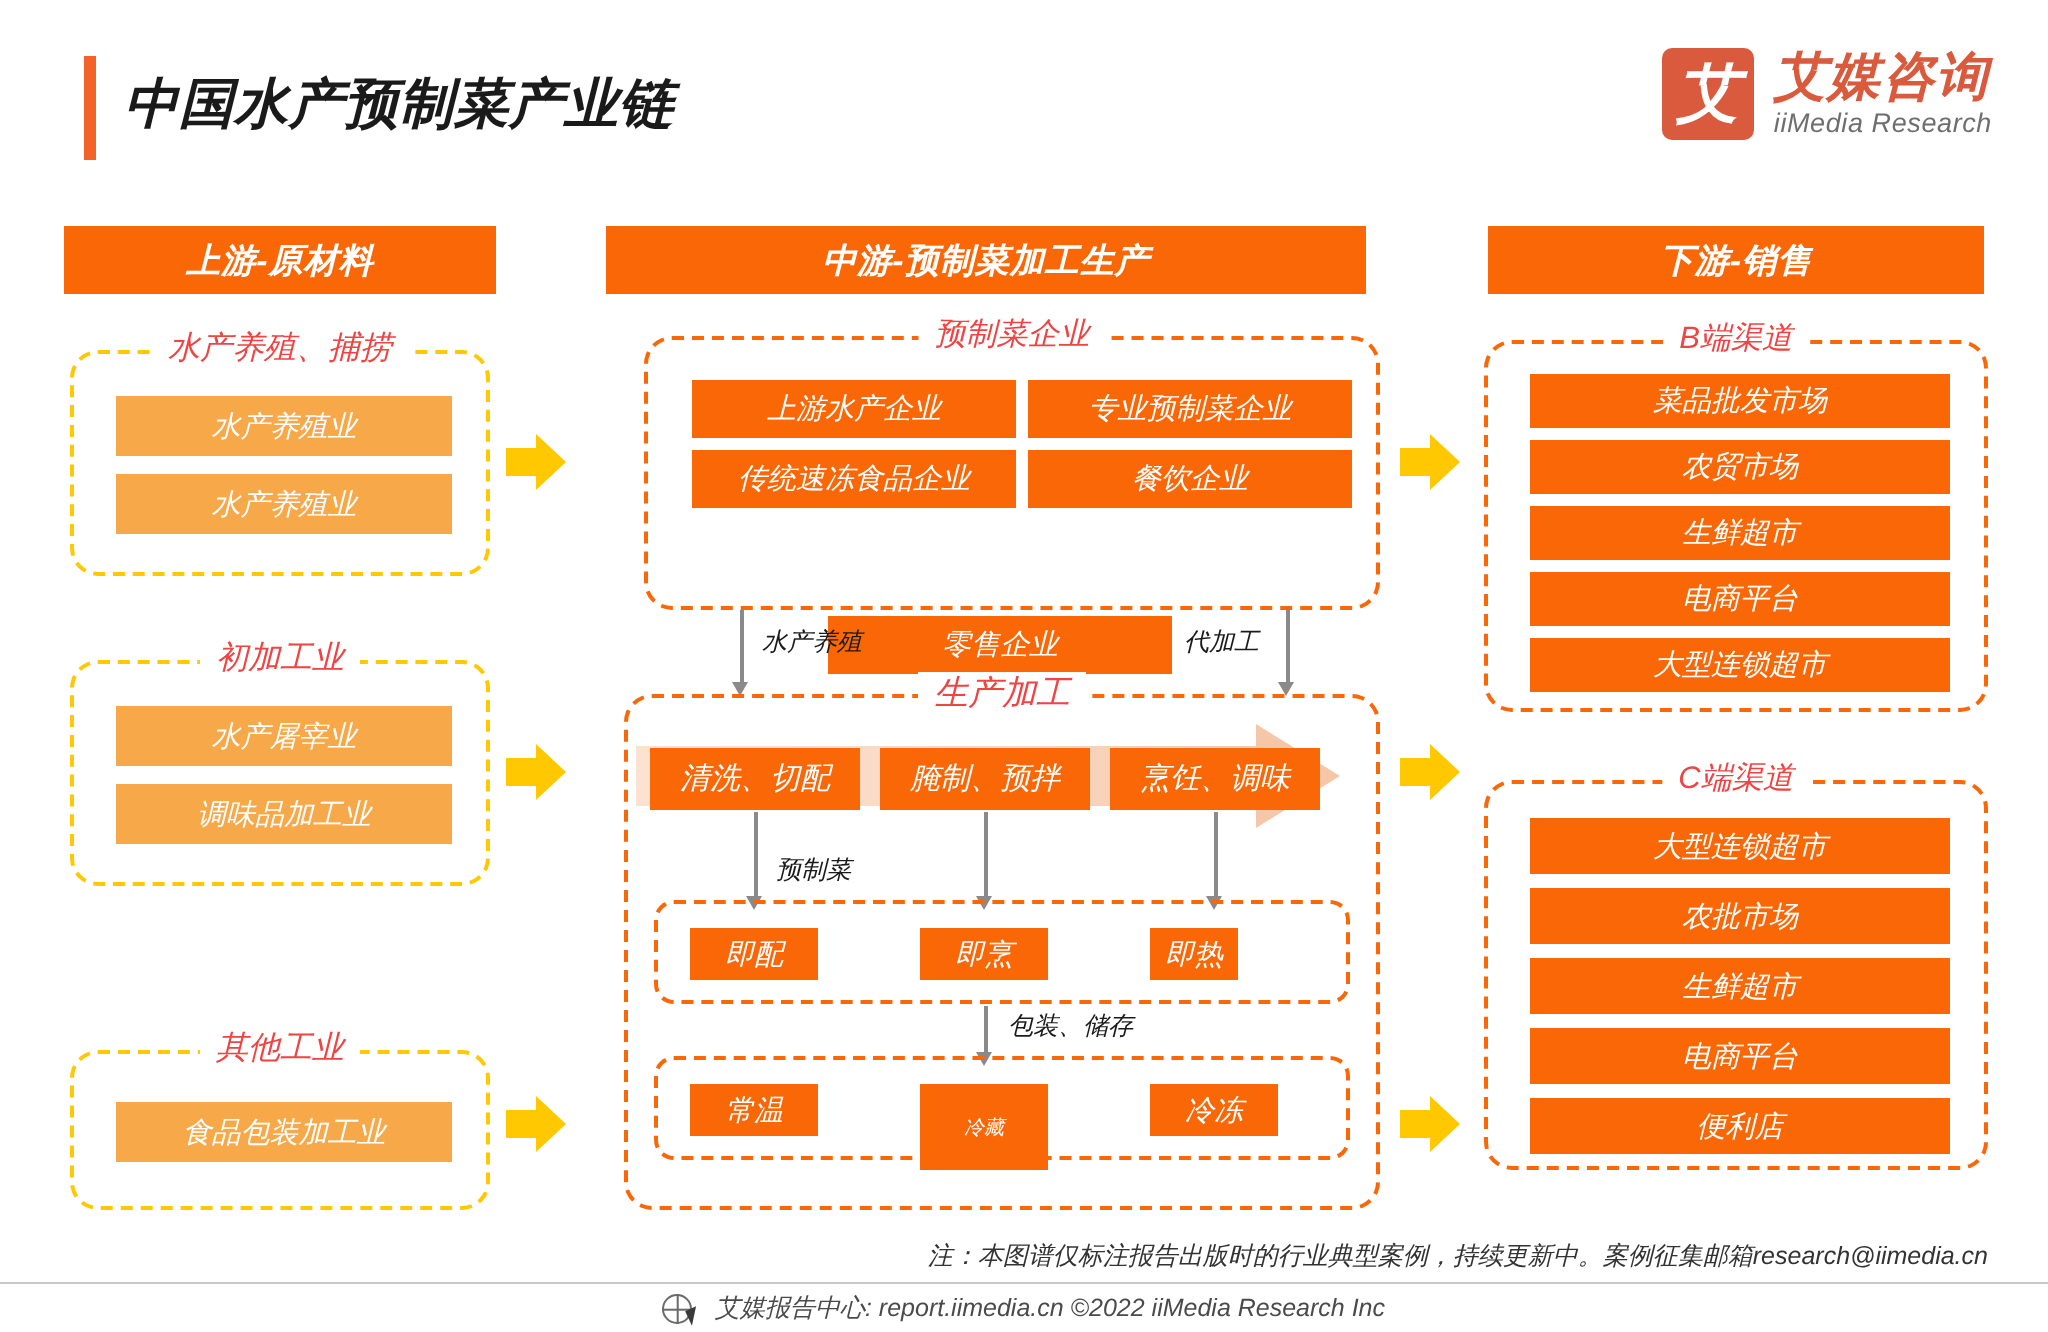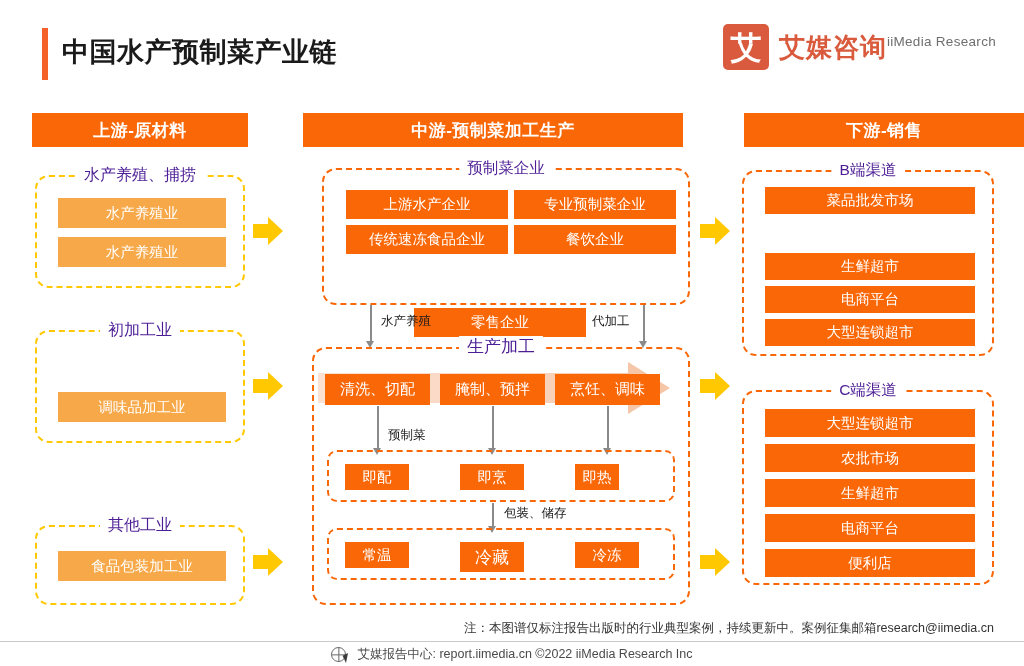--- a/index.html
+++ b/index.html
@@ -1,46 +1,46 @@
 <!DOCTYPE html>
 <html><head>
 <meta charset="utf-8">
 <style>
   html,body{margin:0;padding:0;}
   body{
     width:1024px;height:666px;background:#ffffff;
     font-family:"Liberation Sans","DejaVu Sans",sans-serif;
     position:relative;overflow:hidden;color:#231f20;
   }
-  .root{position:absolute;inset:0;}
+  .root{position:absolute;inset:0;font-style:italic;}
 
   
   .title-bar{position:absolute;left:42px;top:28px;width:6px;height:52px;background:#F4622A;}
   .page-title{position:absolute;left:62px;top:34px;font-size:27px;font-weight:bold;color:#1a1a1a;letter-spacing:.5px;}
 
   .logo{position:absolute;right:28px;top:24px;display:flex;align-items:center;gap:10px;}
   .logo-mark{width:46px;height:46px;background:#D95A3C;border-radius:5px;display:flex;align-items:center;justify-content:center;
              color:#fff;font-size:31px;font-weight:bold;line-height:1;font-family:"DejaVu Sans",sans-serif;}
-  .logo-txt{display:flex;flex-direction:row;justify-content:center;}
+  .logo-txt{display:flex;flex-direction:column;justify-content:center;}
   .logo-cn{font-size:26px;font-weight:bold;color:#D95A3C;line-height:1.1;letter-spacing:1px;}
   .logo-en{font-size:13.5px;color:#6e6e6e;line-height:1.2;letter-spacing:.3px;margin-top:1px;}
 
   
   .colhead{position:absolute;background:#F96707;color:#fff;font-size:17px;font-weight:bold;
            display:flex;align-items:center;justify-content:center;letter-spacing:.5px;height:34px;}
   #head-up{left:32px;top:113px;width:216px;}
   #head-mid{left:303px;top:113px;width:380px;}
-  #head-down{left:744px;top:113px;width:280px;}
+  #head-down{left:744px;top:113px;width:248px;}
 
   
   .group{position:absolute;box-sizing:border-box;border:2.5px dashed #F96707;border-radius:14px;}
   .group.yellow{border-color:#FFC800;}
   .group > .legend{
     position:absolute;top:-13px;left:50%;transform:translateX(-50%);
-    background:#fff;padding:0 8px;font-size:15.5px;color:#4c1d95;white-space:nowrap;line-height:22px;
+    background:#fff;padding:0 8px;font-size:15.5px;color:#ef4444;white-space:nowrap;line-height:22px;
   }
   .group.yellow > .legend{font-size:16px;}
 
   
   .chip{box-sizing:border-box;display:flex;align-items:center;justify-content:center;
         color:#fff;background:#F96707;font-size:14.5px;white-space:nowrap;}
   .chip.light{background:#F7A848;font-size:14.5px;}
 
   
   .yarrow{position:absolute;width:30px;height:28px;}
@@ -91,20 +91,21 @@
   <div class="colhead" id="head-down">下游-销售</div>
 
   <div class="group yellow" style="left:35px;top:175px;width:210px;height:113px;">
     <span class="legend">水产养殖、捕捞</span>
     <div class="chip light" style="position:absolute;left:21px;top:21px;width:168px;height:30px;">水产养殖业</div>
     <div class="chip light" style="position:absolute;left:21px;top:60px;width:168px;height:30px;">水产养殖业</div>
   </div>
 
   <div class="group yellow" style="left:35px;top:330px;width:210px;height:113px;">
     <span class="legend">初加工业</span>
+    <div class="chip light" style="position:absolute;left:21px;top:21px;width:168px;height:30px;">水产屠宰业</div>
     <div class="chip light" style="position:absolute;left:21px;top:60px;width:168px;height:30px;">调味品加工业</div>
   </div>
 
   <div class="group yellow" style="left:35px;top:525px;width:210px;height:80px;">
     <span class="legend">其他工业</span>
     <div class="chip light" style="position:absolute;left:21px;top:24px;width:168px;height:30px;">食品包装加工业</div>
   </div>
 
   <div class="yarrow" style="left:253px;top:217px;">
       <i></i>
@@ -161,39 +162,40 @@
   <div class="chip" style="position:absolute;left:345px;top:464px;width:64px;height:26px;font-size:14.5px;">即配</div>
   <div class="chip" style="position:absolute;left:460px;top:464px;width:64px;height:26px;font-size:14.5px;">即烹</div>
   <div class="chip" style="position:absolute;left:575px;top:464px;width:44px;height:26px;font-size:14.5px;">即热</div>
 
   <div class="vline" style="left:492px;top:503px;height:25px;"></div>
   <div class="vtip" style="left:488px;top:526px;"></div>
   <div class="conn-label" style="left:504px;top:505px;">包装、储存</div>
 
   <div class="group" style="left:327px;top:528px;width:348px;height:52px;border-radius:10px;"></div>
   <div class="chip" style="position:absolute;left:345px;top:542px;width:64px;height:26px;font-size:14.5px;">常温</div>
-  <div class="chip" style="position:absolute;left:460px;top:542px;width:64px;height:30px;font-size:17px;">冷藏</div>
+  <div class="chip" style="position:absolute;left:460px;top:542px;width:64px;height:43px;font-size:10px;">冷藏</div>
   <div class="chip" style="position:absolute;left:575px;top:542px;width:64px;height:26px;font-size:14.5px;">冷冻</div>
 
   <div class="yarrow" style="left:700px;top:217px;">
       <i></i>
       <b></b>
     </div>
   <div class="yarrow" style="left:700px;top:372px;">
       <i></i>
       <b></b>
     </div>
   <div class="yarrow" style="left:700px;top:548px;">
       <i></i>
       <b></b>
     </div>
 
   <div class="group" style="left:742px;top:170px;width:252px;height:186px;">
     <span class="legend">B端渠道</span>
     <div class="chip" style="position:absolute;left:21px;top:15px;width:210px;height:27px;">菜品批发市场</div>
+    <div class="chip" style="position:absolute;left:21px;top:48px;width:210px;height:27px;">农贸市场</div>
     <div class="chip" style="position:absolute;left:21px;top:81px;width:210px;height:27px;">生鲜超市</div>
     <div class="chip" style="position:absolute;left:21px;top:114px;width:210px;height:27px;">电商平台</div>
     <div class="chip" style="position:absolute;left:21px;top:147px;width:210px;height:27px;">大型连锁超市</div>
   </div>
 
   <div class="group" style="left:742px;top:390px;width:252px;height:195px;">
     <span class="legend">C端渠道</span>
     <div class="chip" style="position:absolute;left:21px;top:17px;width:210px;height:28px;">大型连锁超市</div>
     <div class="chip" style="position:absolute;left:21px;top:52px;width:210px;height:28px;">农批市场</div>
     <div class="chip" style="position:absolute;left:21px;top:87px;width:210px;height:28px;">生鲜超市</div>

